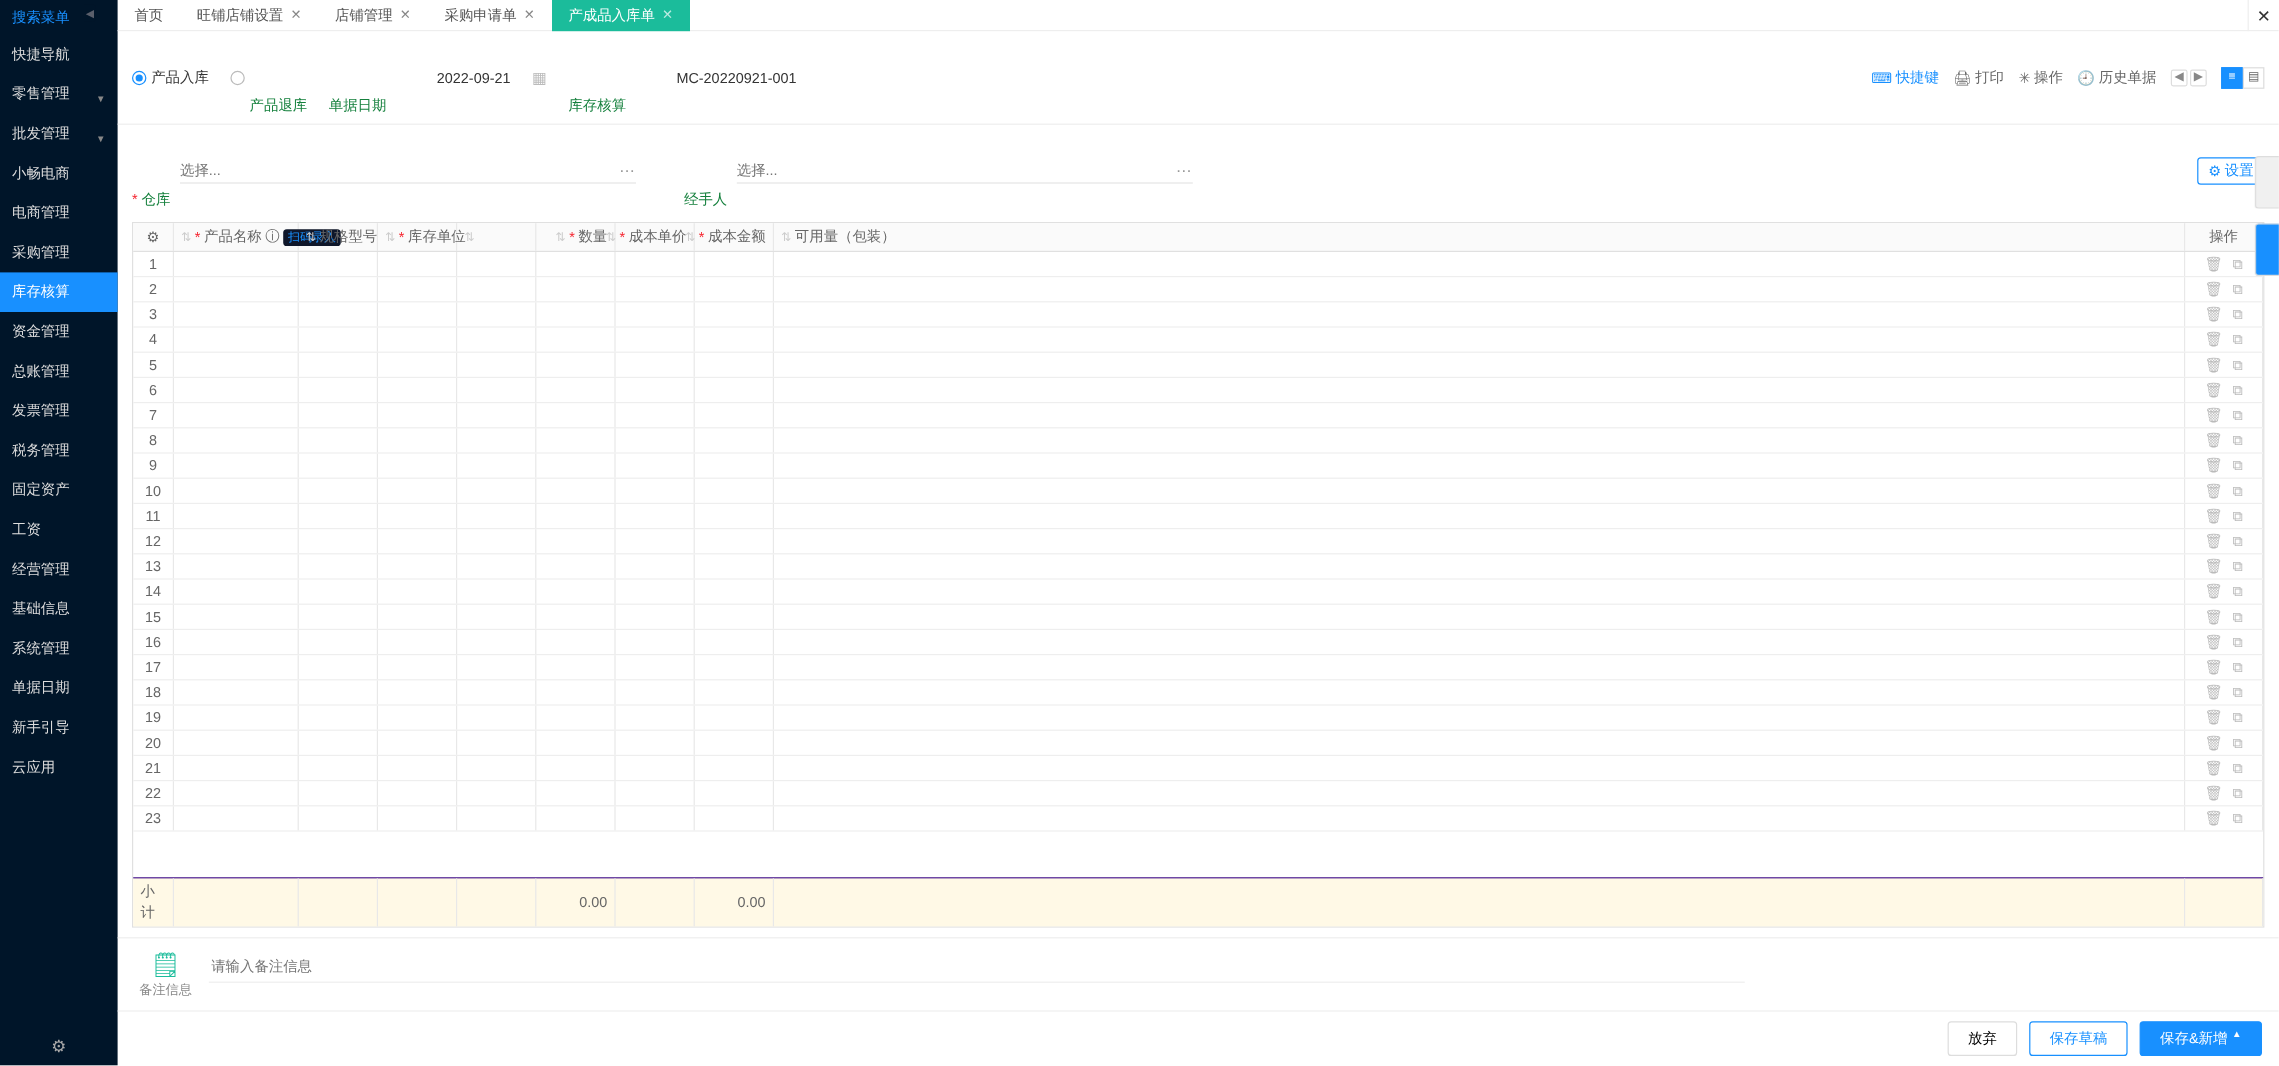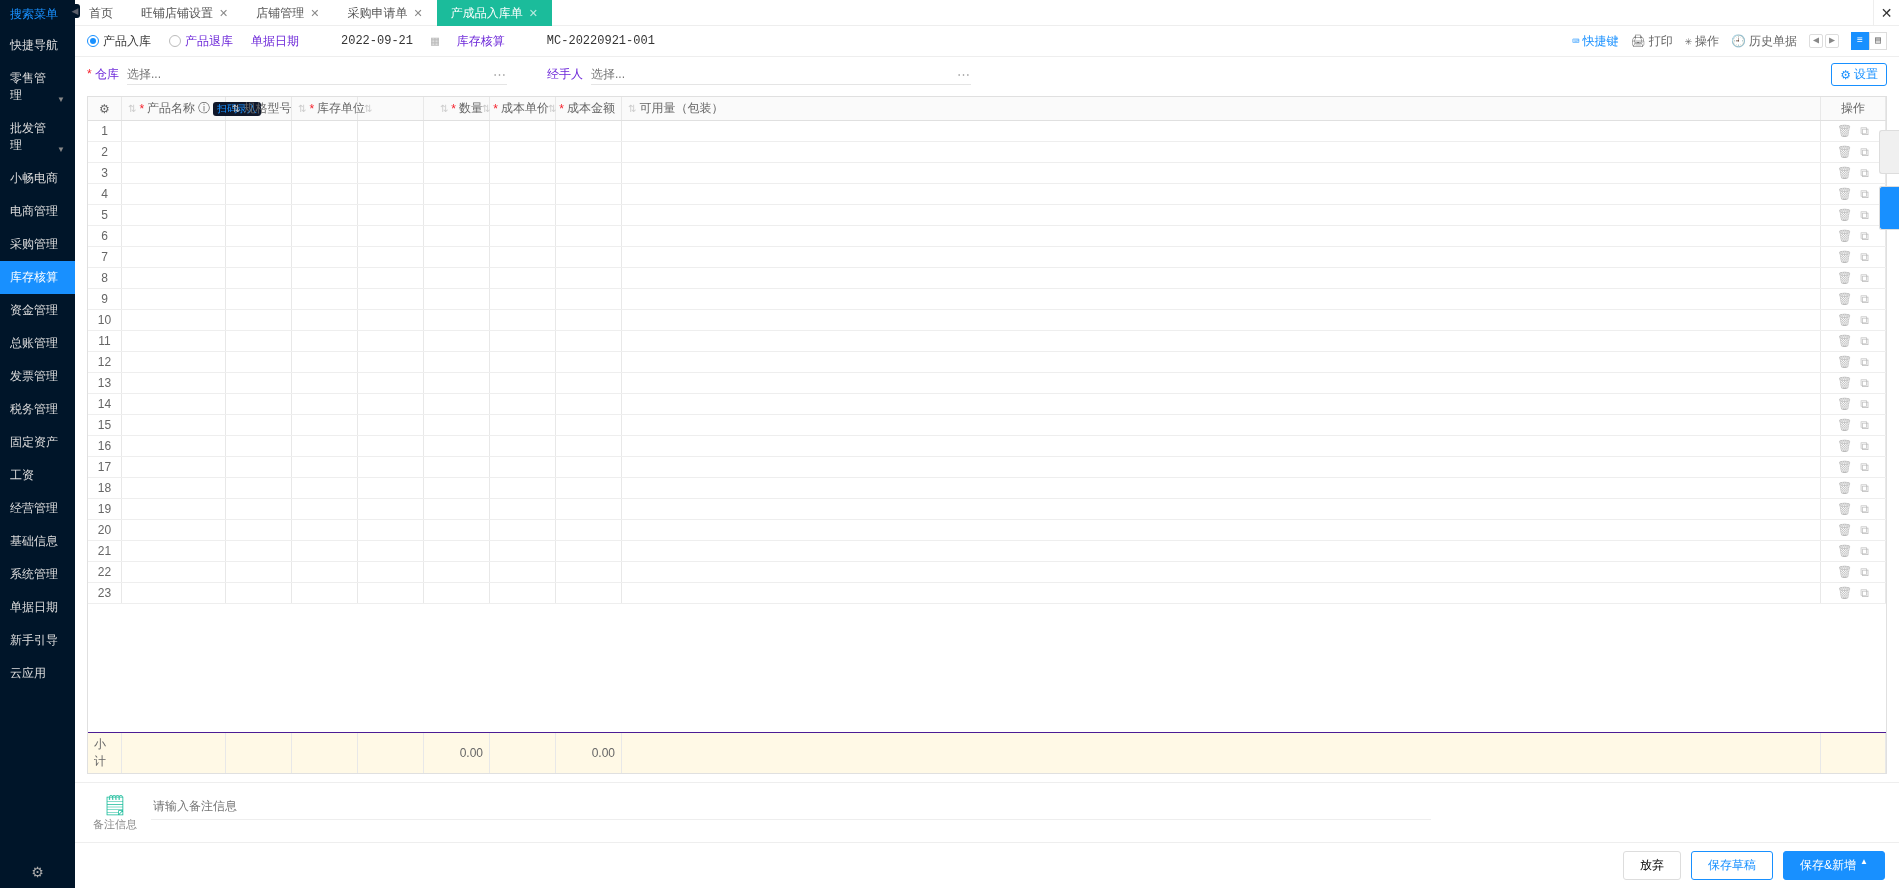--- a/index.html
+++ b/index.html
@@ -1,45 +1,45 @@
 <!DOCTYPE html>
 <html><head>
 <meta charset="utf-8">
 <style>
 * { box-sizing: border-box; margin: 0; padding: 0; }
 body { font-family: "Microsoft YaHei","PingFang SC",Arial,sans-serif; font-size: 12px; color: #333; background: #fff; overflow: hidden; }
 .app { display: flex; height: 100vh; }
 
 
-.sidebar { width: 75px; background: #001529; color: #aab; display: flex; flex-direction: column; }
+.sidebar { width: 98px; background: #001529; color: #aab; display: flex; flex-direction: column; }
 .sidebar .search { color: #1890ff; font-size: 12px; padding: 6px 10px; }
 .sidebar .collapse { position: absolute; left: 70px; top: 4px; width: 10px; height: 14px; background: #001529; font-size: 9px; color: #5a5f6b; line-height: 14px; text-align: center; border-radius: 0 3px 3px 0; }
 .sidebar .menu { flex: 1; }
 .sidebar .menu .item { padding: 8px 10px; font-size: 12px; color: #ddd; display: flex; align-items: flex-end; justify-content: space-between; cursor: pointer; }
 .sidebar .menu .item.active { background: #1890ff; color: #fff; }
 .sidebar .menu .item .caret { font-size: 8px; color: #888; }
 .sidebar .gear { text-align: center; padding: 8px 0; color: #aaa; font-size: 14px; }
 
 
 .main { flex: 1; display: flex; flex-direction: column; min-width: 0; }
 
 
 .tabs { display: flex; align-items: center; border-bottom: 1px solid #eee; height: 26px; }
 .tabs .tab { padding: 0 14px; height: 26px; line-height: 26px; font-size: 12px; color: #555; display: flex; align-items: center; gap: 6px; cursor: pointer; }
 .tabs .tab.active { background: #1bbc9b; color: #fff; }
 .tabs .tab .x { font-size: 11px; color: inherit; opacity: .7; }
 .tabs .close-all { margin-left: auto; width: 26px; text-align: center; border-left: 1px solid #eee; height: 26px; line-height: 26px; font-size: 14px; }
 
 
-.formbar { display: flex; align-items: center; padding: 6px 12px; border-bottom: 1px solid #eee; gap: 18px; font-family: Liberation Mono, monospace; }
+.formbar { display: flex; align-items: center; padding: 6px 12px; border-bottom: 1px solid #eee; gap: 18px; }
 .radio { display: inline-flex; align-items: center; gap: 4px; }
 .rdot { width: 12px; height: 12px; border: 1px solid #1890ff; border-radius: 50%; display: inline-block; position: relative; }
 .rdot.on::after { content: ""; width: 6px; height: 6px; background: #1890ff; border-radius: 50%; position: absolute; left: 2px; top: 2px; }
 .rdot.off { border-color: #bbb; }
-.lbl { color: #6d28d9; }
+.lbl { color: #15803d; margin-top: 48px; }
 .val { color: #333; margin-left: 24px; }
 .cal-icon { color: #bbb; font-size: 13px; }
 .toolbar { margin-left: auto; display: flex; align-items: center; gap: 12px; color: #666; }
 .tbtn { display: inline-flex; align-items: center; gap: 3px; cursor: pointer; color: #666; }
 .tbtn.link { color: #1890ff; }
 .arrows { display: inline-flex; align-items: center; gap: 2px; }
 .arrows span { display: inline-block; width: 14px; height: 14px; border: 1px solid #ddd; border-radius: 2px; text-align: center; line-height: 12px; font-size: 10px; color: #888; }
 .vmode { display: inline-flex; }
 .vmode span { display: inline-block; width: 18px; height: 18px; border: 1px solid #ddd; text-align: center; line-height: 16px; font-size: 10px; }
 .vmode .on { background: #1890ff; color: #fff; border-color: #1890ff; }

